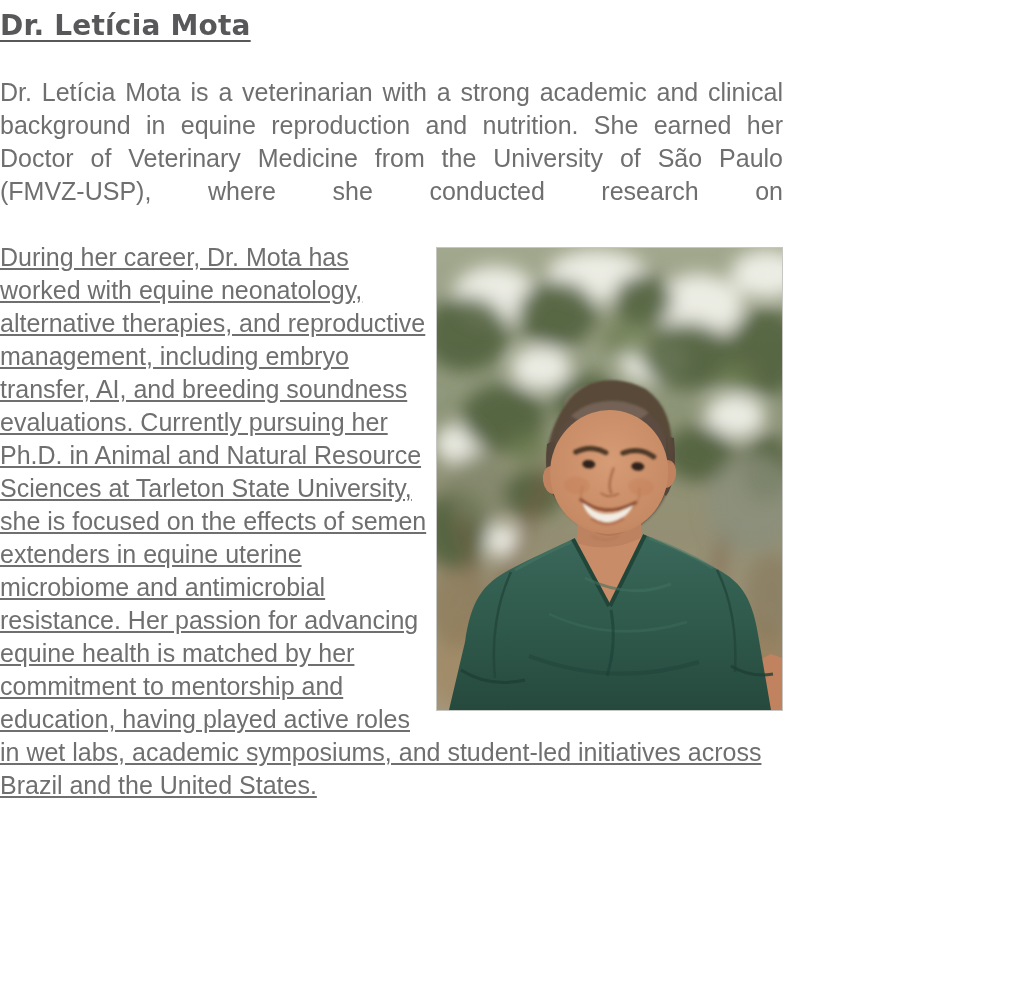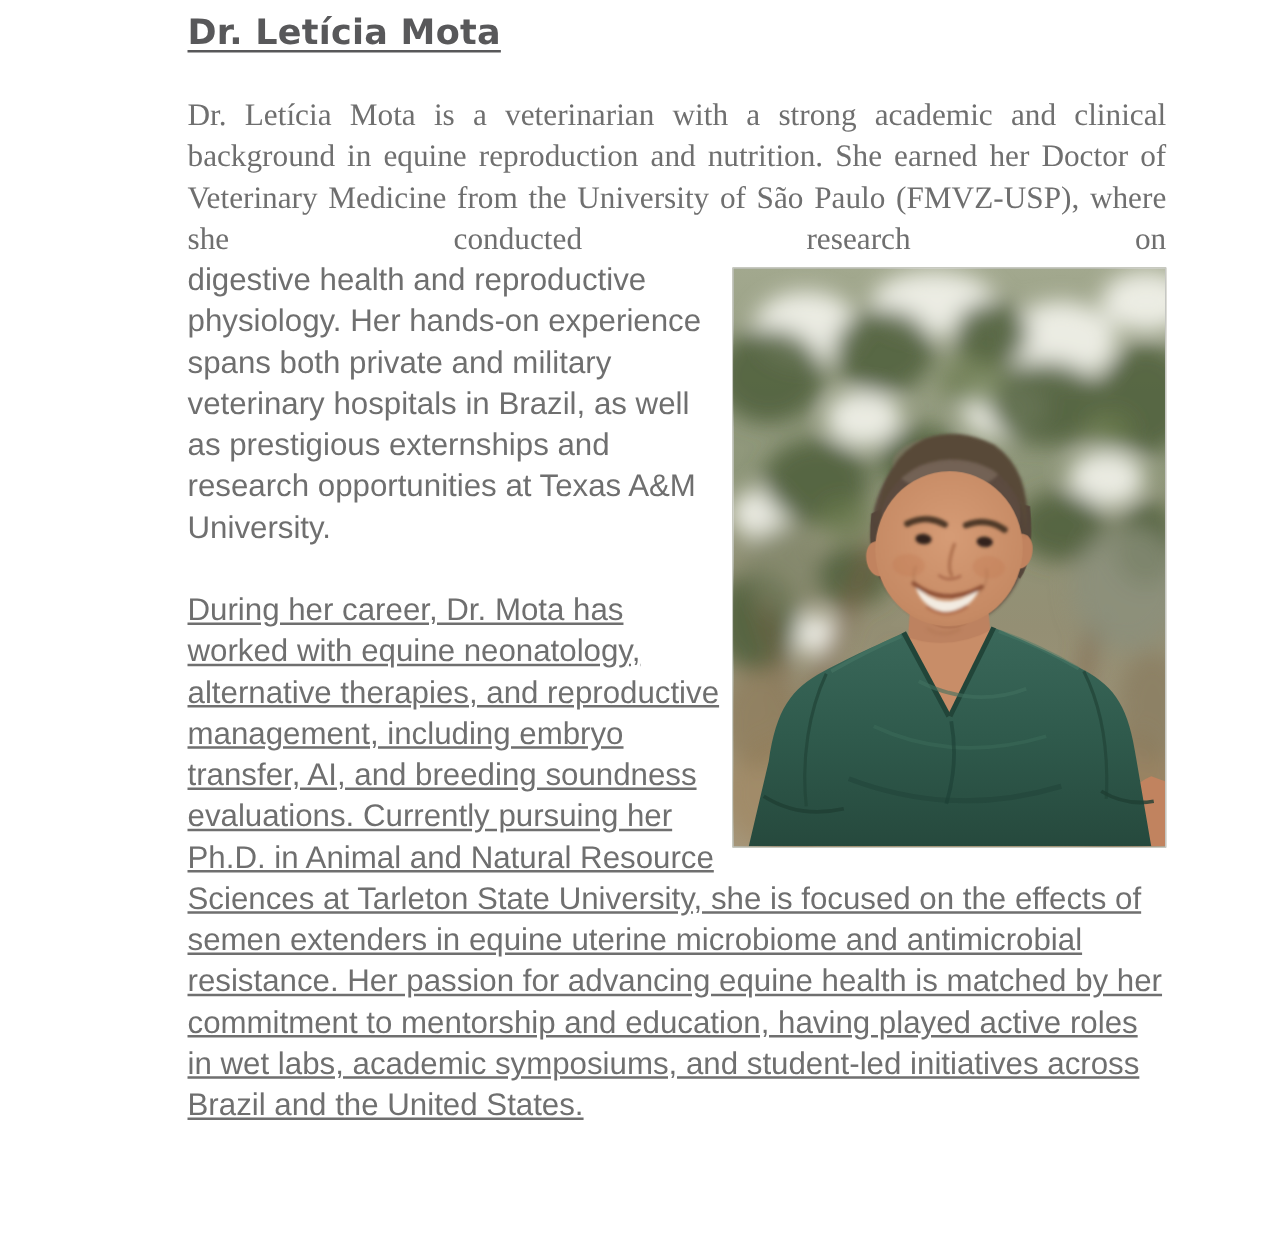--- a/index.html
+++ b/index.html
@@ -1,21 +1,20 @@
 <!DOCTYPE html>
 <html><head>
 <meta charset="utf-8">
 <style>
   html, body { margin: 0; padding: 0; background: #ffffff; }
   body {
     width: 1024px; height: 986px; overflow: hidden;
     font-family: "Liberation Sans", sans-serif;
   }
   .content {
-    margin-left: 150px;
     width: 783px;
     padding-top: 8px;
   }
   h1.page-title {
     font-family: "DejaVu Sans", sans-serif;
     font-weight: 700;
     font-size: 28px;
     line-height: 1.25;
     color: #58585a;
     letter-spacing: 0.2px;
@@ -26,21 +25,20 @@
   }
   p.bio-text {
     font-size: 25px;
     line-height: 33px;
     color: #6f6f6f;
     margin: 0;
   }
   p.justified {
     text-align: justify;
     text-align-last: justify;
-    font-family: Liberation Serif, serif;
   }
   p.career { margin-top: 33px; text-decoration: underline; }
   figure.photo {
     float: right;
     width: 345px;
     height: 462px;
     border: 1px solid #c6c7c3;
     margin: 6px 0 8px 9px;
     padding: 0;
     background: #93987c;
@@ -182,18 +180,17 @@
           <path d="M148 330 Q192 352 234 336" stroke="#41705f" stroke-width="3" fill="none" opacity="0.6"></path>
           <path d="M112 366 Q176 396 250 374" stroke="#3c6b5a" stroke-width="3" fill="none" opacity="0.5"></path>
           <path d="M92 408 Q176 440 262 414" stroke="#1f4237" stroke-width="4" fill="none" opacity="0.5"></path>
           <path d="M174 362 Q180 396 170 428" stroke="#1d4035" stroke-width="3" fill="none" opacity="0.6"></path>
           <path d="M78 322 Q110 304 134 294" stroke="#4a7968" stroke-width="3" fill="none" opacity="0.5"></path>
           <path d="M212 290 Q246 302 276 320" stroke="#4a7968" stroke-width="3" fill="none" opacity="0.5"></path>
         </g>
       </svg>
     </figure>
 
-    <p class="bio-text">digestive health and reproductive physiology. Her hands-on experience spans both private and military veterinary hospitals in Brazil, as well as prestigious externships and research opportunities at Texas A&amp;M University.</p>
 
     <p class="bio-text career">During her career, Dr. Mota has worked with equine neonatology, alternative therapies, and reproductive management, including embryo transfer, AI, and breeding soundness evaluations. Currently pursuing her Ph.D. in Animal and Natural Resource Sciences at Tarleton State University, she is focused on the effects of semen extenders in equine uterine microbiome and antimicrobial resistance. Her passion for advancing equine health is matched by her commitment to mentorship and education, having played active roles in wet labs, academic symposiums, and student-led initiatives across Brazil and the United States.</p>
 
   </div>
 </div>
 
 </body></html>

